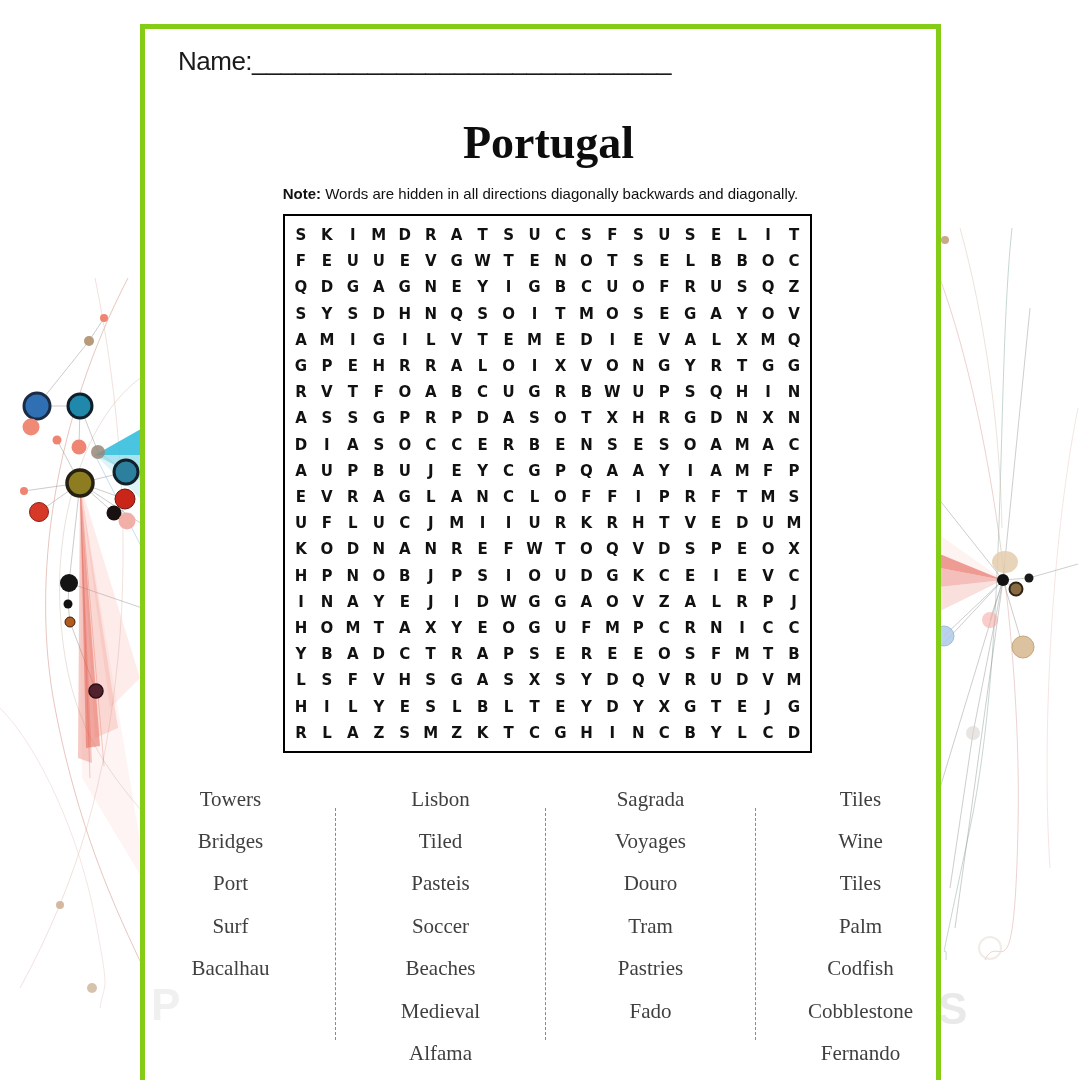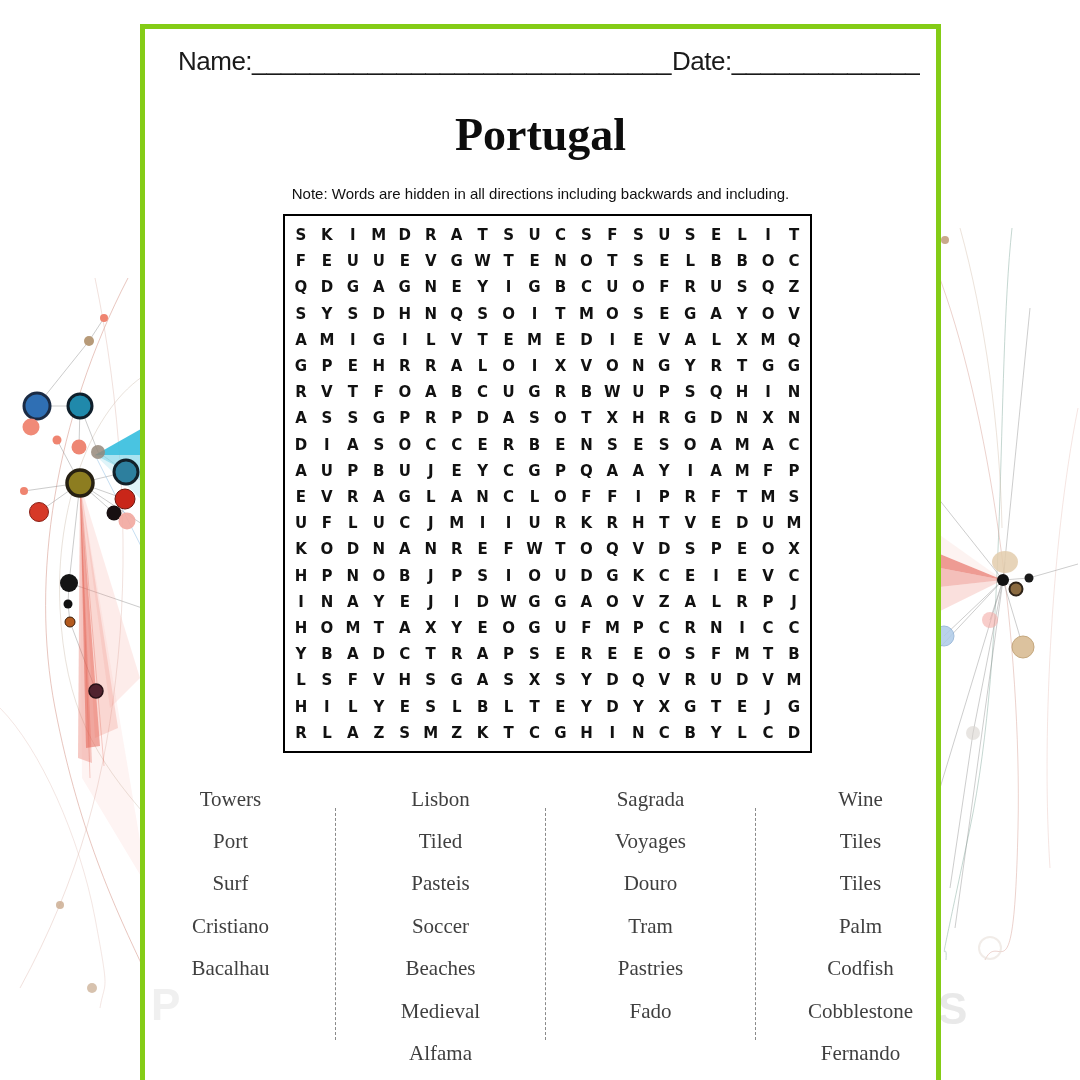--- a/index.html
+++ b/index.html
@@ -17,28 +17,28 @@
   .page{
     position:absolute;left:140px;top:24px;width:801px;height:1064px;
     background:#ffffff;border:5px solid #84cc16;box-sizing:border-box;z-index:2;
   }
   .hgroup{position:absolute;top:17px;font-size:26px;color:#1a1a1a;white-space:nowrap;letter-spacing:-0.5px;}
   .hgroup .line{letter-spacing:0;}
   .name-group{left:33px;}
   .date-group{left:527px;}
 
   .title{
-    position:absolute;top:79px;left:0;width:100%;margin:0;text-align:center;
+    position:absolute;top:79px;left:0;width:100%;margin:8px;text-align:center;
     font-family:"Liberation Serif",serif;font-weight:700;font-size:46px;color:#0d0d0d;
   }
   .note{
     position:absolute;top:156px;left:0;width:100%;margin:0;text-align:center;
     font-size:15px;color:#111;
   }
-  .note b{font-weight:400;}
+  .note b{font-weight:700;}
 
   .grid{
     position:absolute;left:138px;top:185px;width:529px;height:539px;
     border:2px solid #000;box-sizing:border-box;
     display:grid;grid-template-columns:repeat(20,1fr);grid-template-rows:repeat(20,1fr);
     padding:6px 3px 5px 3px;
   }
   .cell{
     display:flex;align-items:center;justify-content:center;
     font-family:"DejaVu Sans",sans-serif;font-weight:700;font-size:15px;color:#111;
@@ -172,27 +172,24 @@
   </g>
 </svg>
 
 <div class="wm wm-p">P</div>
 <div class="wm wm-s">S</div>
 
 <div class="page">
   <div class="hgroup name-group">
     <span>Name:</span><span class="line">_____________________________</span>
   </div>
-  <div class="hgroup date-group">
-    <span>Date:</span><span class="line">_____________</span>
-  </div>
 
   <h1 class="title">Portugal</h1>
 
-  <p class="note"><b>Note:</b><span> Words are hidden in all directions including backwards and including.</span></p>
+  <p class="note"><b>Note:</b><span> Words are hidden in all directions diagonally backwards and diagonally.</span></p>
 
   <div class="grid">
       <div class="cell">S</div>
       <div class="cell">K</div>
       <div class="cell">I</div>
       <div class="cell">M</div>
       <div class="cell">D</div>
       <div class="cell">R</div>
       <div class="cell">A</div>
       <div class="cell">T</div>
@@ -586,23 +583,23 @@
       <div class="cell">B</div>
       <div class="cell">Y</div>
       <div class="cell">L</div>
       <div class="cell">C</div>
       <div class="cell">D</div>
     </div>
 
   <div class="words">
       <div class="wcol">
         <div class="word">Towers</div>
+        <div class="word">Bridges</div>
         <div class="word">Port</div>
         <div class="word">Surf</div>
-        <div class="word">Cristiano</div>
         <div class="word">Bacalhau</div>
       </div>
       <div class="divider"></div>
       <div class="wcol">
         <div class="word">Lisbon</div>
         <div class="word">Tiled</div>
         <div class="word">Pasteis</div>
         <div class="word">Soccer</div>
         <div class="word">Beaches</div>
         <div class="word">Medieval</div>
@@ -612,22 +609,22 @@
       <div class="wcol">
         <div class="word">Sagrada</div>
         <div class="word">Voyages</div>
         <div class="word">Douro</div>
         <div class="word">Tram</div>
         <div class="word">Pastries</div>
         <div class="word">Fado</div>
       </div>
       <div class="divider"></div>
       <div class="wcol">
+        <div class="word">Tiles</div>
         <div class="word">Wine</div>
-        <div class="word">Tiles</div>
         <div class="word">Tiles</div>
         <div class="word">Palm</div>
         <div class="word">Codfish</div>
         <div class="word">Cobblestone</div>
         <div class="word">Fernando</div>
       </div>
     </div>
 </div>
 
 </body></html>

